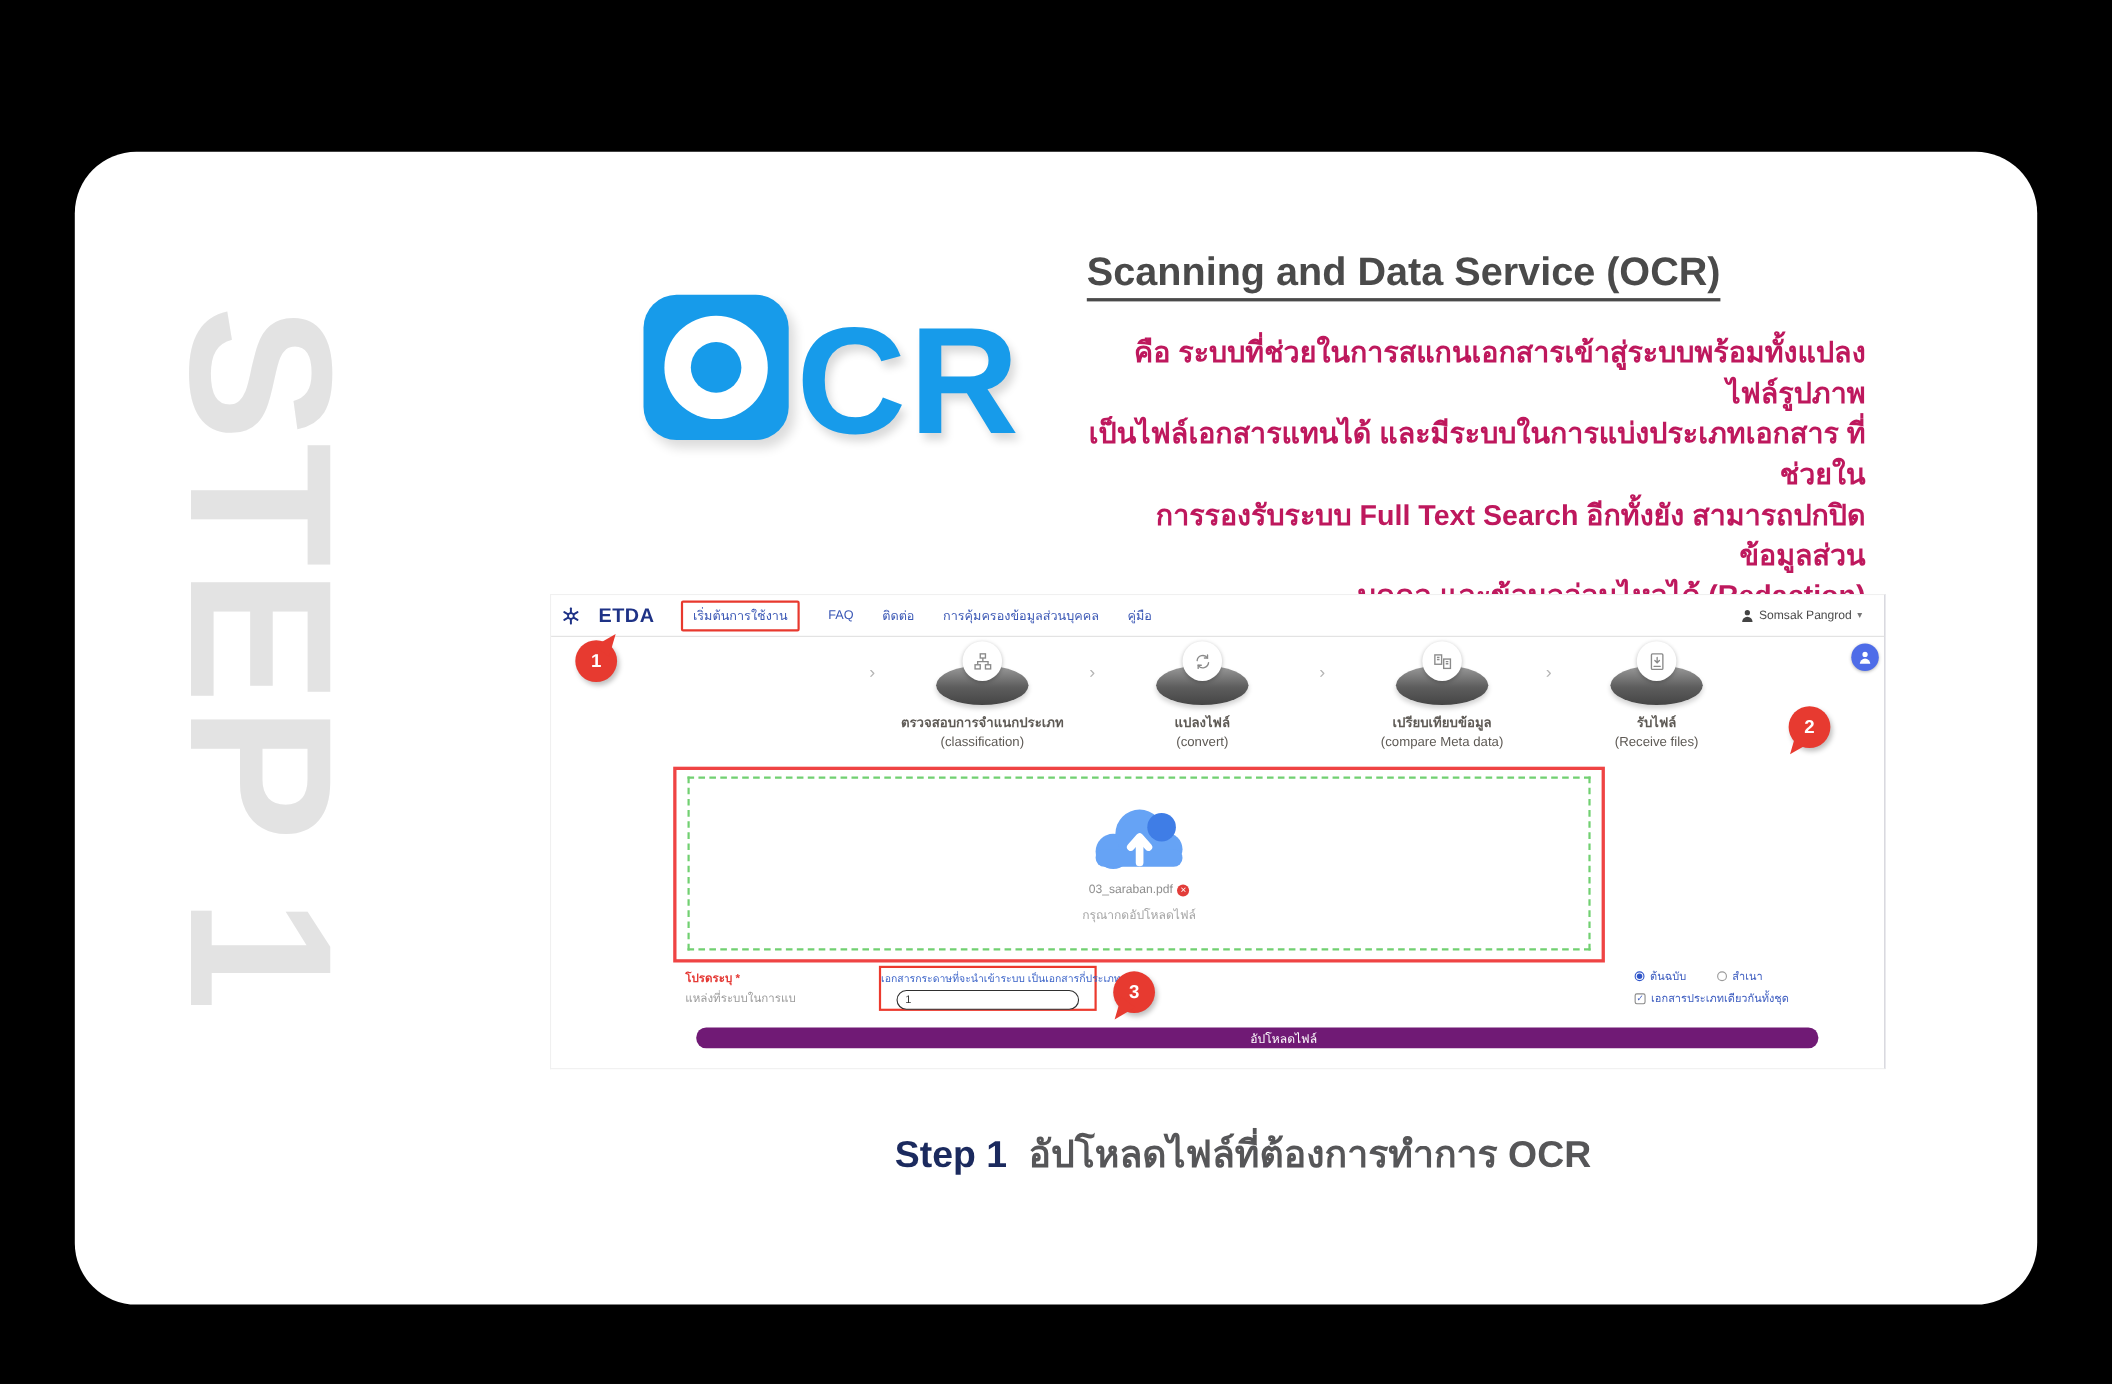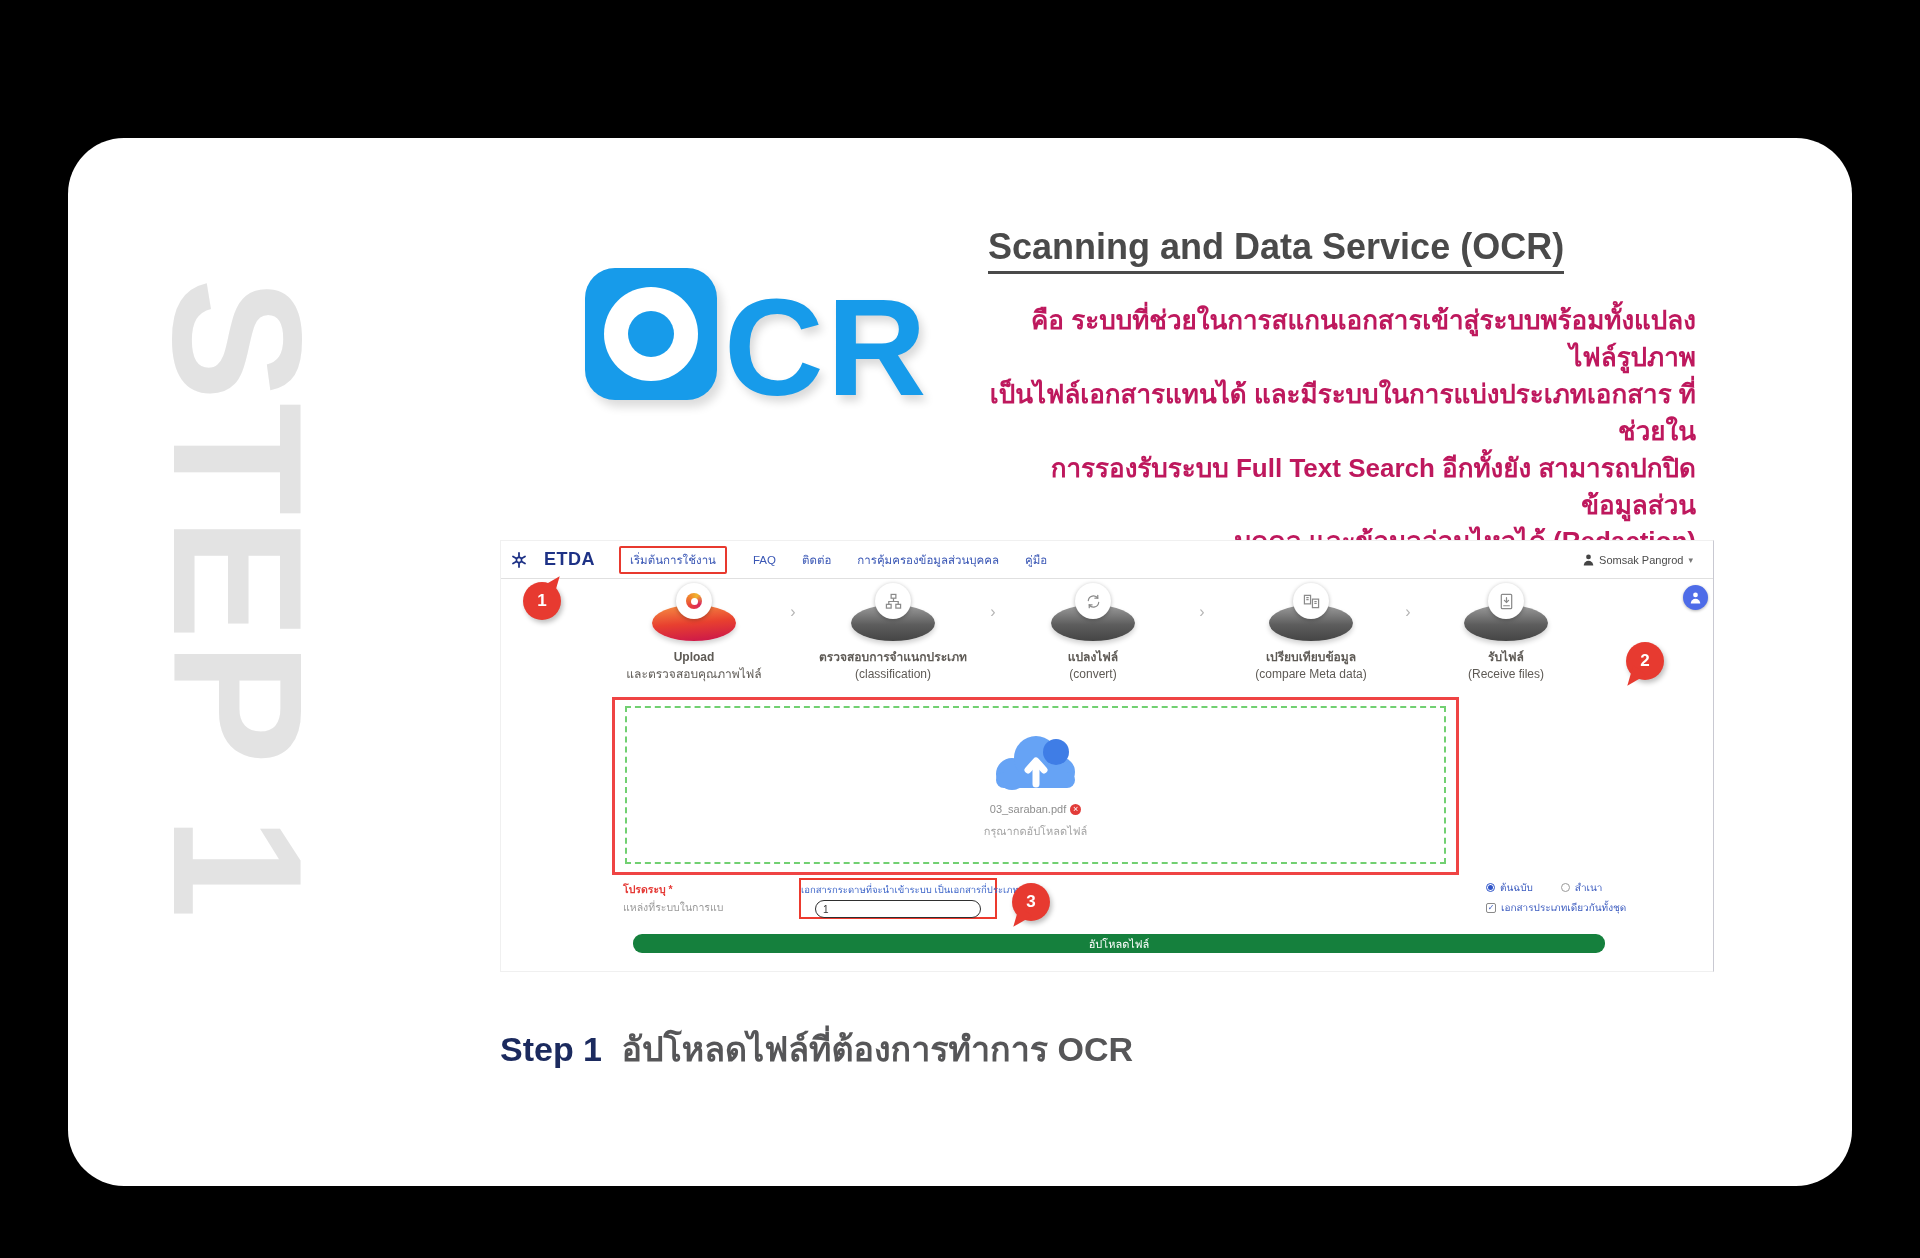--- a/index.html
+++ b/index.html
@@ -76,33 +76,33 @@
   .opts{position:absolute;left:985px;top:339px;font-size:10px;color:#3b5bbf;}
   .optrow{display:flex;align-items:center;gap:5px;}
   .optrow + .optrow{margin-top:5px;}
   .radio{width:9px;height:9px;border-radius:50%;border:1.5px solid #2f55c9;position:relative;box-sizing:border-box;display:inline-block;}
   .radio.sel::after{content:"";position:absolute;inset:1px;background:#2f55c9;border-radius:50%;}
   .radio.un{border-color:#9a9a9a;}
   .gap{width:18px;}
   .cbox{width:10px;height:10px;border:1.2px solid #8a8a8a;border-radius:2px;box-sizing:border-box;
         display:inline-flex;align-items:center;justify-content:center;font-size:8px;color:#3b5bbf;line-height:1;}
   .upload-btn{position:absolute;left:132px;top:393px;width:972px;height:19px;border-radius:9px;
-              background:#15803d;color:#fff;font-size:11px;display:flex;align-items:center;justify-content:center;cursor:pointer;}
+              background:#701a75;color:#fff;font-size:11px;display:flex;align-items:center;justify-content:center;cursor:pointer;padding-left:48px;}
 
   
   .balloon{position:absolute;width:38px;height:38px;border-radius:50%;background:#e73a30;color:#fff;
            font-weight:bold;font-size:17px;display:flex;align-items:center;justify-content:center;
            box-shadow:2px 3px 5px rgba(0,0,0,.25);z-index:5;}
   .balloon.tail-ur::after{content:"";position:absolute;width:0;height:0;border:8px solid transparent;
            border-bottom:20px solid #e73a30;right:-3px;top:-15px;transform:rotate(38deg);}
   .balloon.tail-dl::after{content:"";position:absolute;width:0;height:0;border:8px solid transparent;
            border-top:20px solid #e73a30;left:-3px;bottom:-15px;transform:rotate(38deg);}
 
   
-  .caption{position:absolute;left:432px;top:884px;width:1260px;text-align:left;font-size:34px;font-weight:bold;}
+  .caption{position:absolute;left:432px;top:884px;width:1260px;text-align:center;font-size:34px;font-weight:bold;}
   .cap-step{color:#1b2a5e;}
   .cap-text{color:#565658;margin-left:10px;}
 </style>
 </head>
 <body>
 
 <div class="stage">
   <div class="card">
 
     <div class="watermark">STEP 1</div>
@@ -153,30 +153,20 @@
         </div>
       </div>
 
       <div class="floatbtn">
         <svg width="11" height="12" viewBox="0 0 12 13">
           <circle cx="6" cy="3.2" r="2.6" fill="#fff"></circle>
           <path d="M0.8 12.5 a5.2 5.2 0 0 1 10.4 0 z" fill="#fff"></path>
         </svg>
       </div>
 
-      <div class="step active" style="left:88px">
-        <div class="puck">
-          <div class="ellipse"></div>
-          <div class="badge">
-              <div class="swirl"></div>
-            </div>
-        </div>
-        <div class="slabel1">Upload</div>
-        <div class="slabel2">และตรวจสอบคุณภาพไฟล์</div>
-      </div>
       <span class="chev" style="left:284px">›</span>
 
       <div class="step inactive" style="left:287px">
         <div class="puck">
           <div class="ellipse"></div>
           <div class="badge">
             <svg width="17" height="17" viewBox="0 0 18 18" fill="none" stroke="#8a8a8a" stroke-width="1.3">
               <rect x="6.5" y="1.5" width="5" height="4"></rect>
               <rect x="1.5" y="12" width="5" height="4"></rect>
               <rect x="11.5" y="12" width="5" height="4"></rect>

